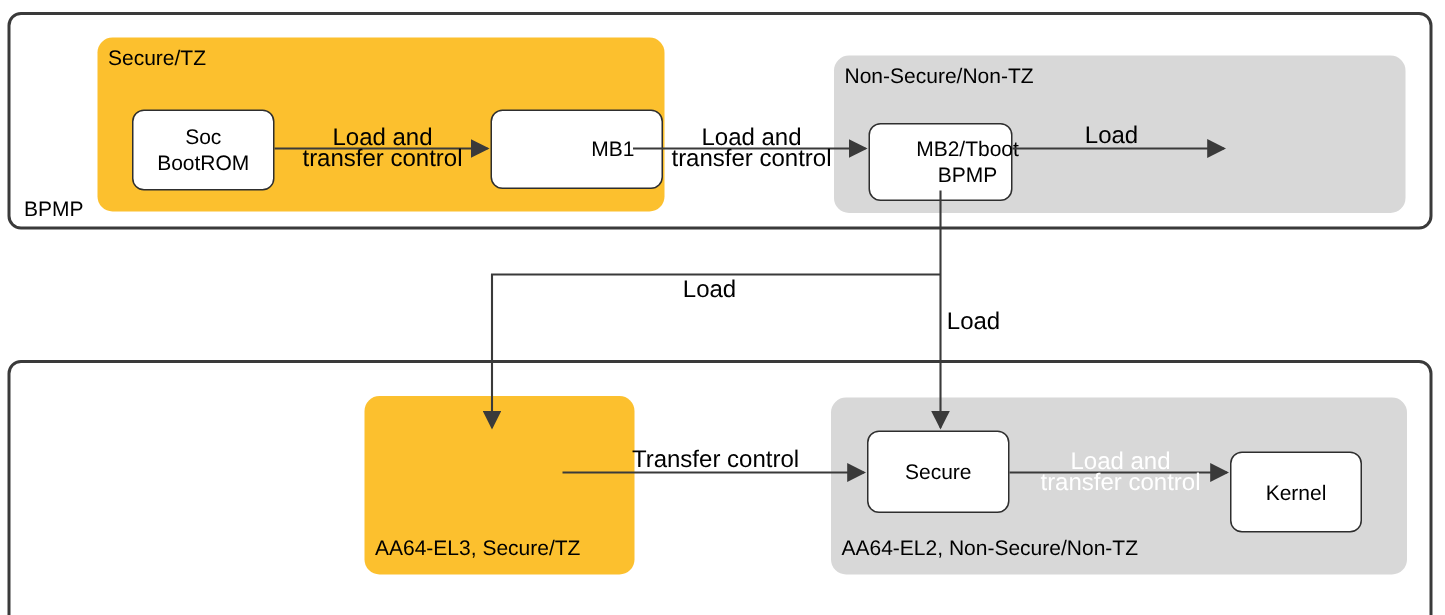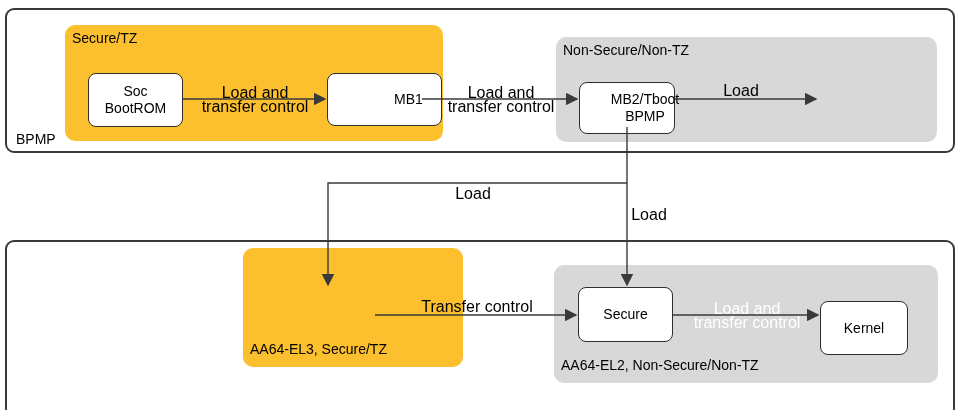--- a/index.html
+++ b/index.html
@@ -90,21 +90,21 @@
   </div>
 
   <div class="zone yellow" style="left:65px; top:25px; width:378px; height:116px;">
     <div class="zone-label topleft">Secure/TZ</div>
   </div>
 
   <div class="zone gray" style="left:556px; top:37px; width:381px; height:105px;">
     <div class="zone-label topleft">Non-Secure/Non-TZ</div>
   </div>
 
-  <div class="zone yellow" style="left:243px; top:248px; width:180px; height:119px;padding-left:40px;">
+  <div class="zone yellow" style="left:243px; top:264px; width:180px; height:119px;">
     <div class="zone-label bottomleft">AA64-EL3, Secure/TZ</div>
   </div>
 
   <div class="zone gray" style="left:554px; top:265px; width:384px; height:118px;">
     <div class="zone-label bottomleft">AA64-EL2, Non-Secure/Non-TZ</div>
   </div>
 
   <div class="node" style="left:88px; top:73px; width:95px; height:54px;">Soc
 BootROM</div>
 

